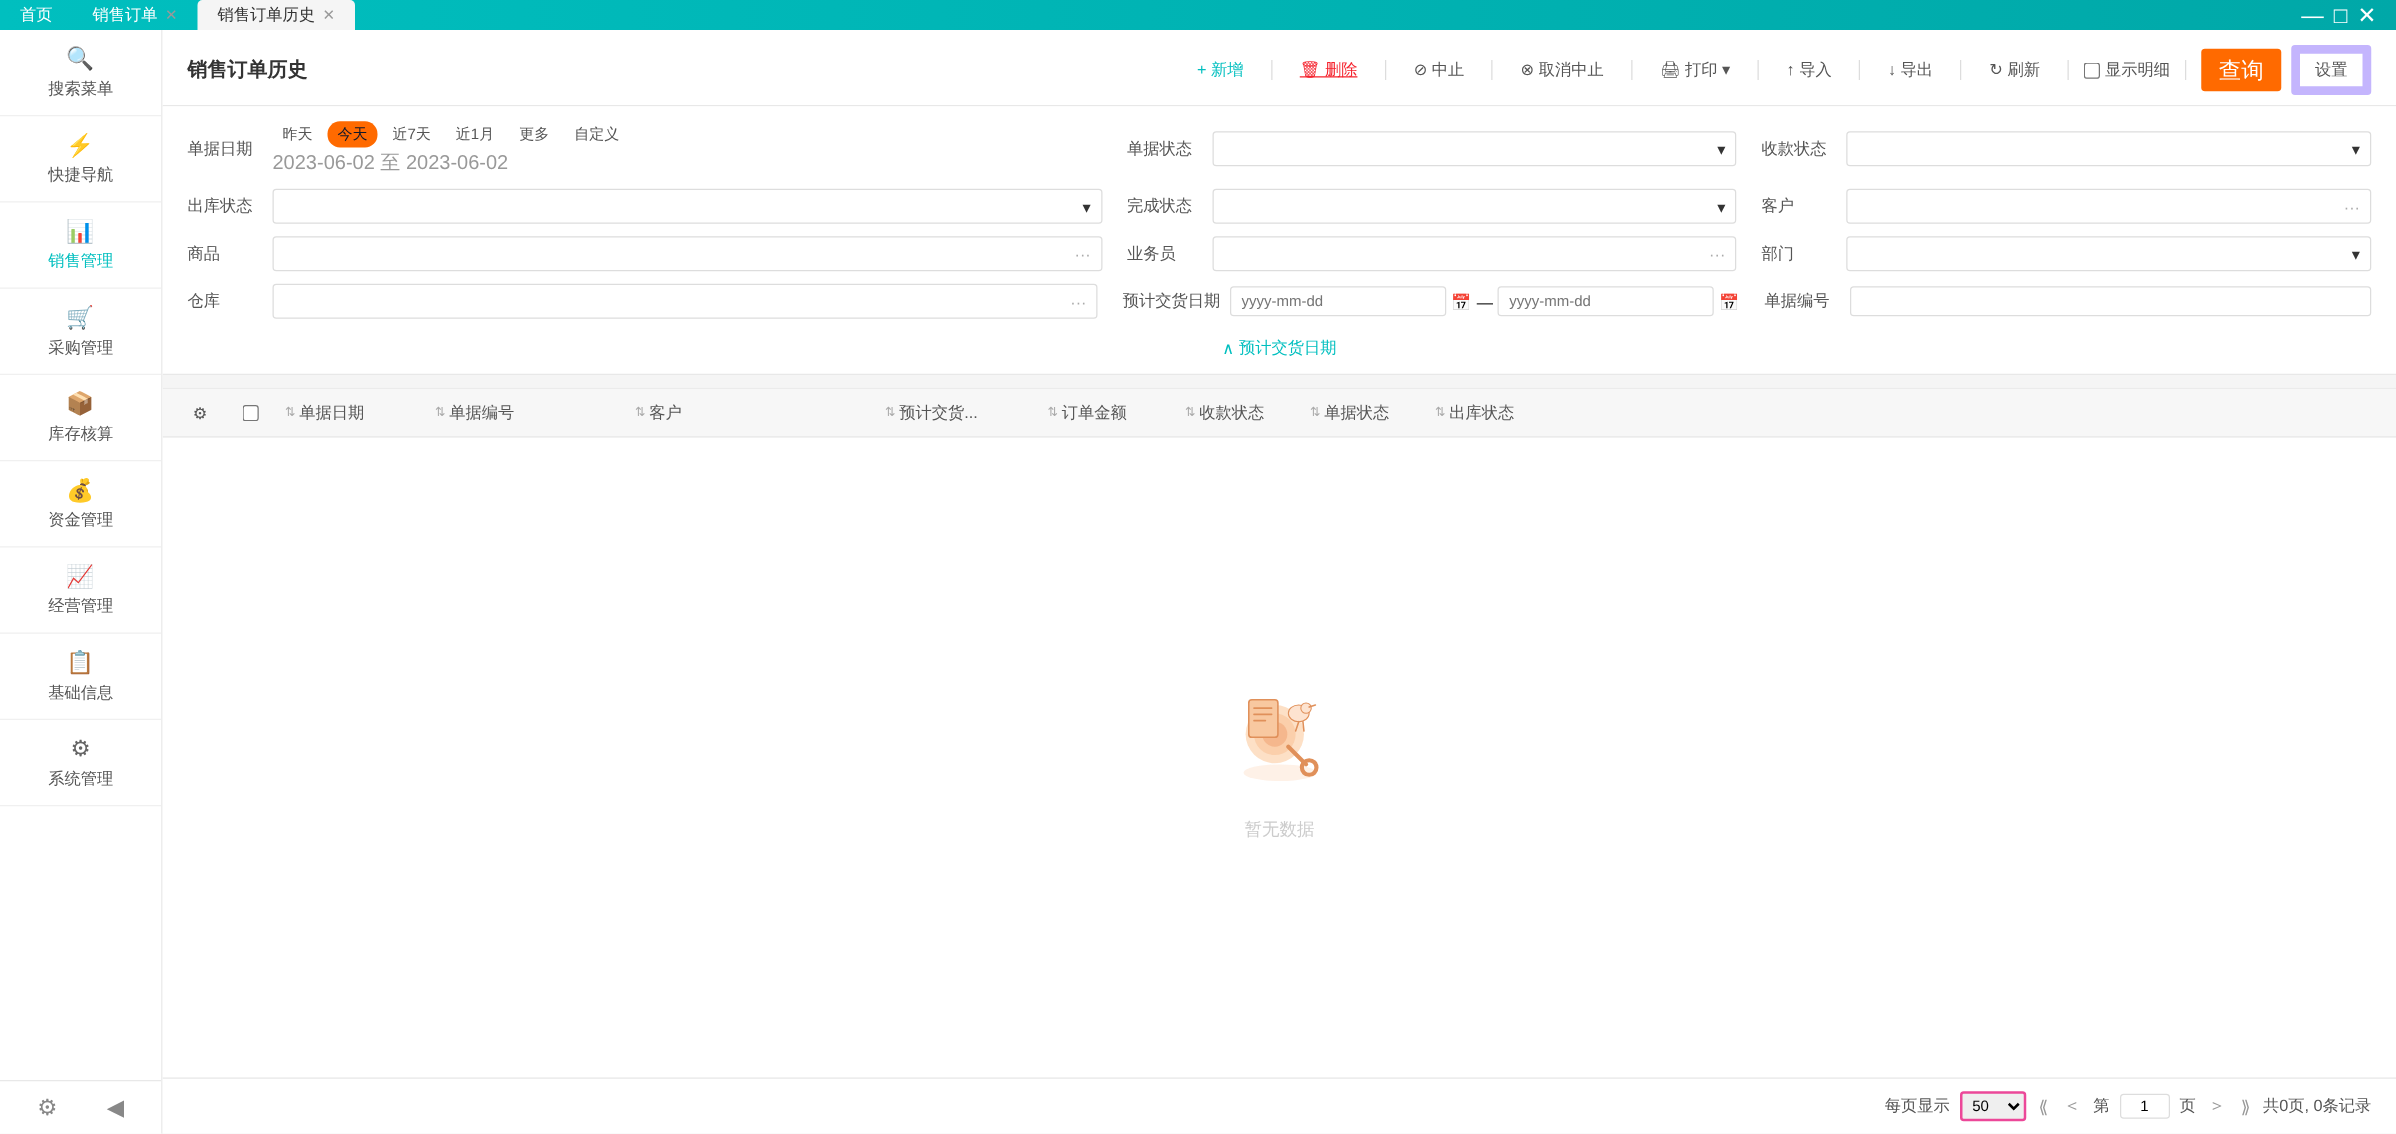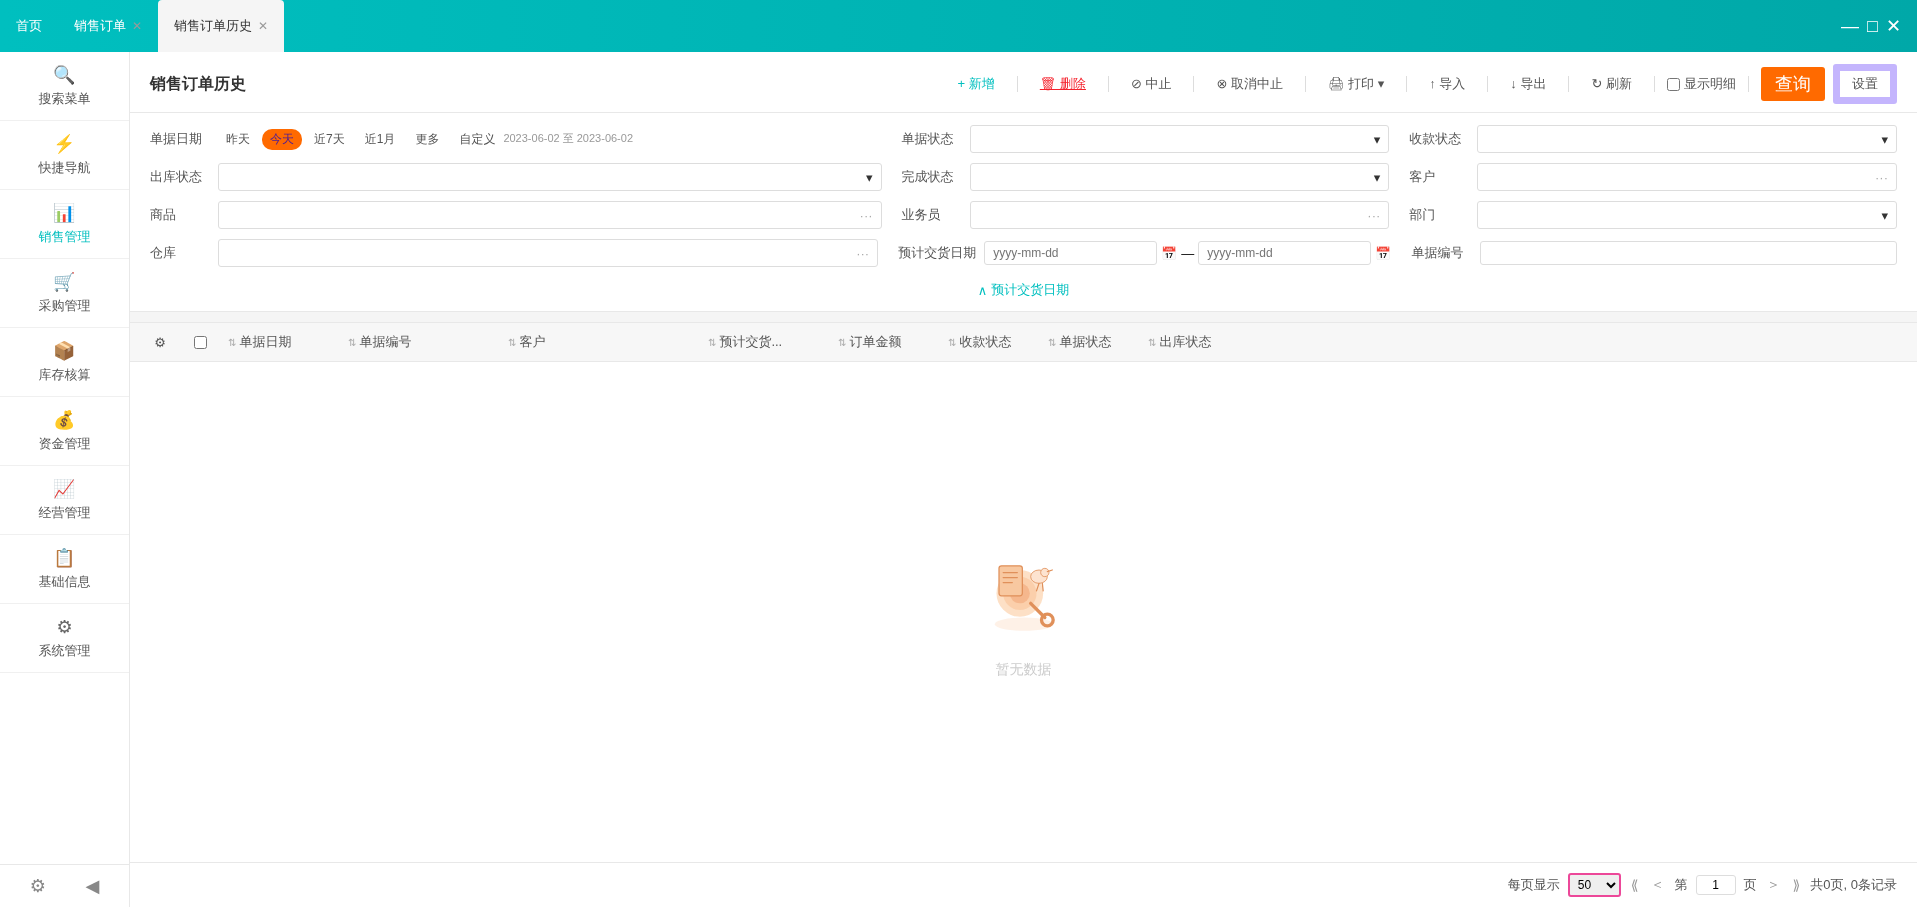--- a/index.html
+++ b/index.html
@@ -1,20 +1,20 @@
 <!DOCTYPE html>
 <html><head>
   <meta charset="utf-8">
   <style>
     * { box-sizing: border-box; margin: 0; padding: 0; font-family: 'Microsoft YaHei', Arial, sans-serif; font-size: 13px; }
     body { display: flex; flex-direction: column; height: 907px; width: 1917px; overflow: hidden; background: #f5f5f5; }
 
     
     .top-bar {
-      height: 52px;
+      height: 24px;
       background: linear-gradient(to right, #00bfbf, #00a8a8);
       display: flex;
       align-items: center;
       padding: 0 0;
       position: relative;
     }
     .top-bar-tabs {
       display: flex;
       align-items: stretch;
       height: 100%;
@@ -217,25 +217,25 @@
     }
     .date-tab {
       padding: 2px 8px;
       border-radius: 3px;
       cursor: pointer;
       font-size: 12px;
       color: #555;
     }
     .date-tab.active {
       background: #ff6a00;
-      color: #4c1d95;
+      color: #0f172a;
       border-radius: 10px;
     }
     .date-range-text {
-      font-size: 11px;
+      font-size: 16px;
       color: #999;
       margin-top: 2px;
     }
     .collapse-btn {
       text-align: center;
       color: #00bfbf;
       font-size: 12px;
       cursor: pointer;
       padding: 4px 0 0 0;
       display: flex;
@@ -339,21 +339,21 @@
     
     .toolbar-divider {
       width: 1px;
       height: 16px;
       background: #ddd;
       margin: 0 4px;
     }
 
     .filter-date-block {
       display: flex;
-      flex-direction: row;
+      flex-direction: column;
     }
 
     .cal-icon { color: #aaa; cursor: pointer; }
 
     .filter-date-range {
       display: flex;
       align-items: center;
       gap: 4px;
       flex: 1;
     }

